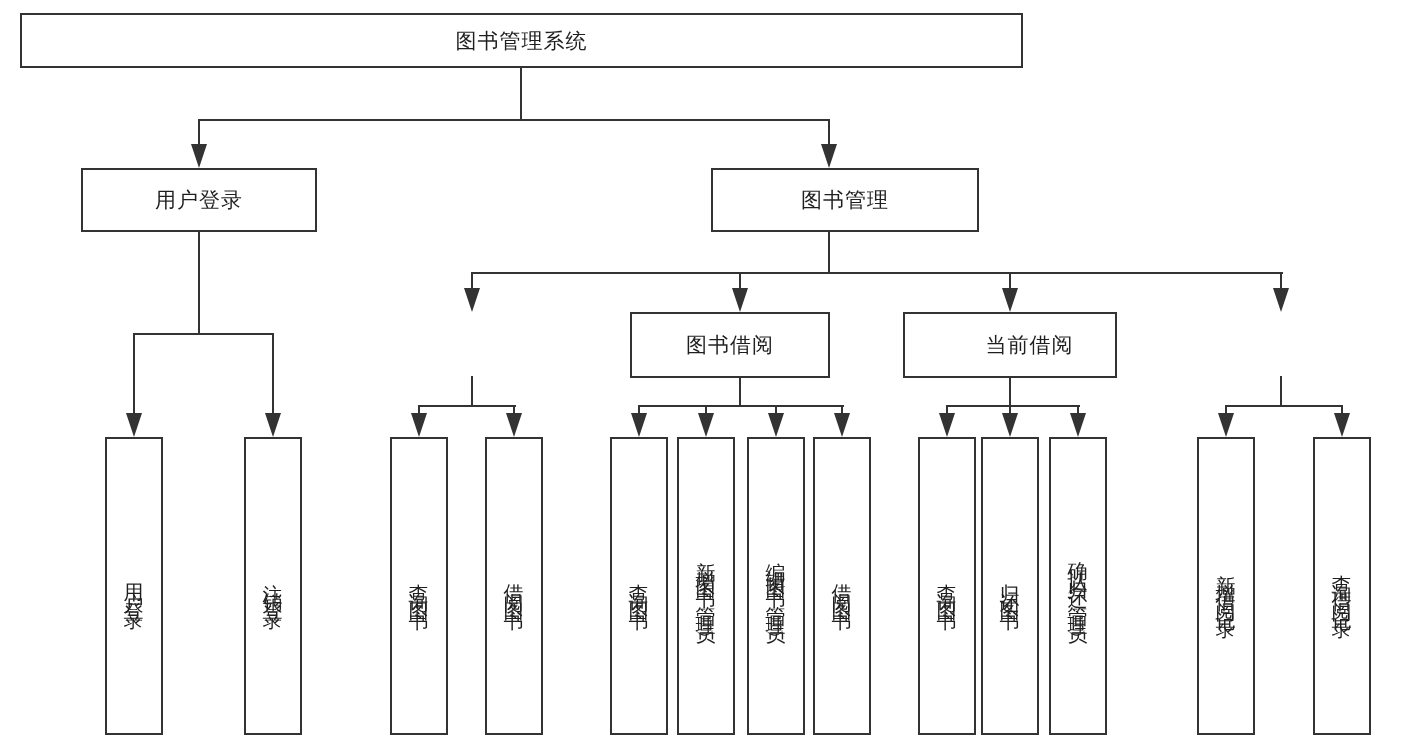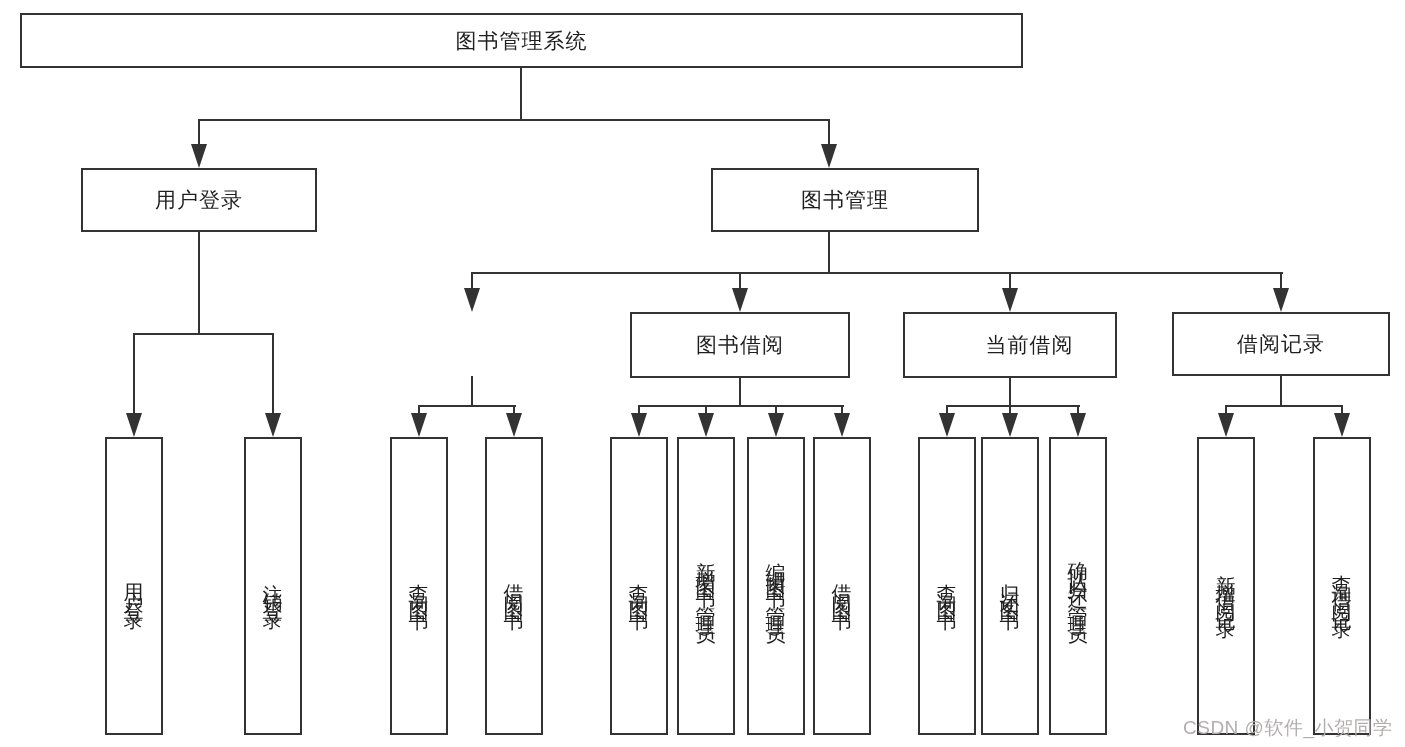--- a/index.html
+++ b/index.html
@@ -76,28 +76,25 @@
   <div class="hline" style="left:470.75px;top:271.75px;width:812px;"></div>
   <div class="vline" style="left:470.75px;top:273px;height:19px;"></div>
   <div class="arrowhead" style="left:464px;top:288px;"></div>
   <div class="vline" style="left:738.75px;top:273px;height:19px;"></div>
   <div class="arrowhead" style="left:732px;top:288px;"></div>
   <div class="vline" style="left:1008.75px;top:273px;height:19px;"></div>
   <div class="arrowhead" style="left:1002px;top:288px;"></div>
   <div class="vline" style="left:1279.75px;top:273px;height:19px;"></div>
   <div class="arrowhead" style="left:1273px;top:288px;"></div>
 
-  <div class="box" style="left:630px;top:312px;width:220px;height:66px;">
+  <div class="box" style="left:630px;top:312px;width:200px;height:66px;">
     <span class="h-label">图书借阅</span>
   </div>
   <div class="box" style="left:903px;top:312px;width:214px;height:66px;padding-left:39px;">
     <span class="h-label">当前借阅</span>
-  </div>
-  <div class="box" style="left:1172px;top:312px;width:218px;height:64px;">
-    <span class="h-label">借阅记录</span>
   </div>
 
   <div class="vline" style="left:197.75px;top:232px;height:102px;"></div>
   <div class="hline" style="left:132.75px;top:332.75px;width:141px;"></div>
   <div class="vline" style="left:132.75px;top:334px;height:82px;"></div>
   <div class="arrowhead" style="left:126px;top:413px;"></div>
   <div class="vline" style="left:271.75px;top:334px;height:82px;"></div>
   <div class="arrowhead" style="left:265px;top:413px;"></div>
 
   <div class="vline" style="left:470.75px;top:376px;height:31px;"></div>
@@ -171,15 +168,14 @@
     <span class="leaf-label">确认归还（管理员）</span>
   </div>
 
   <div class="box" style="left:1197px;top:437px;width:58px;height:298px;">
     <span class="leaf-label">新增借阅记录</span>
   </div>
   <div class="box" style="left:1313px;top:437px;width:58px;height:298px;">
     <span class="leaf-label">查询借阅记录</span>
   </div>
 
-  <div class="watermark">CSDN @软件_小贺同学</div>
 
 </div>
 
 </body></html>

